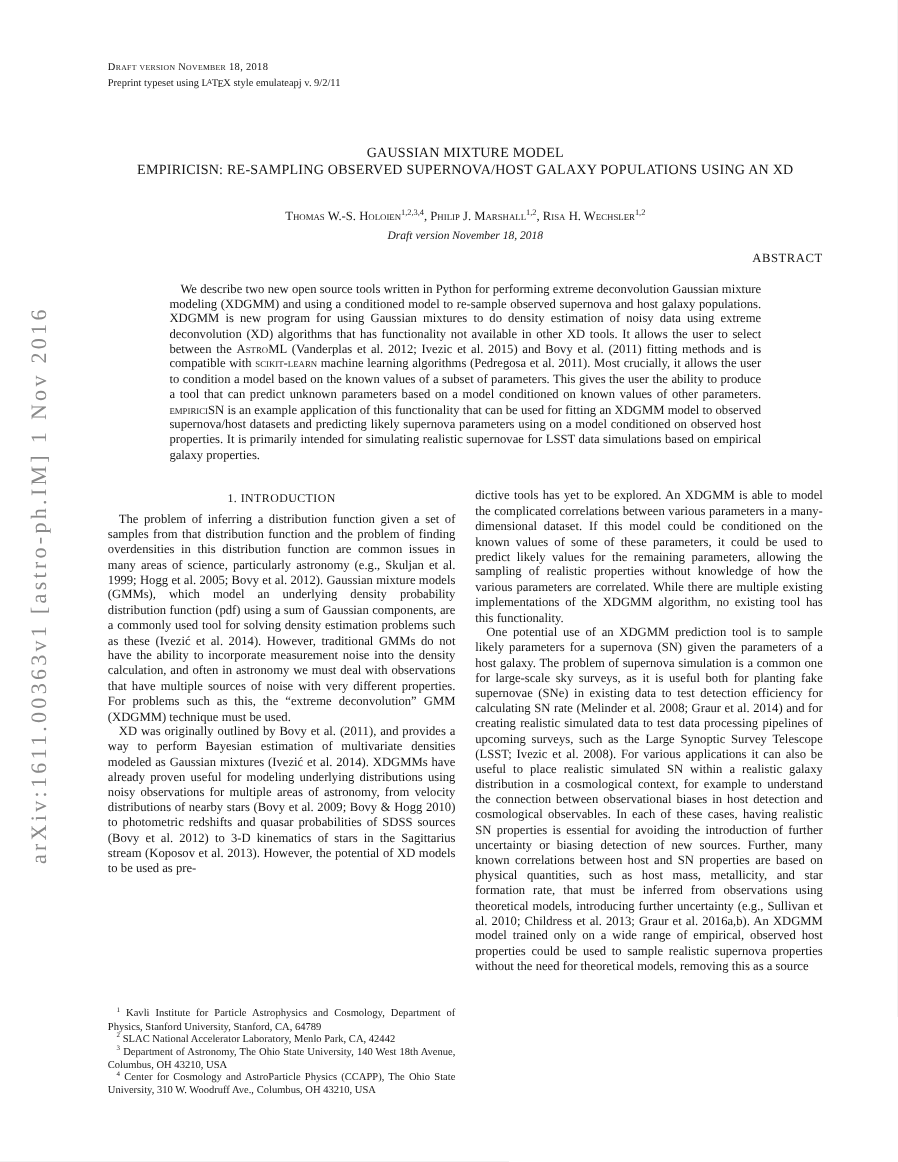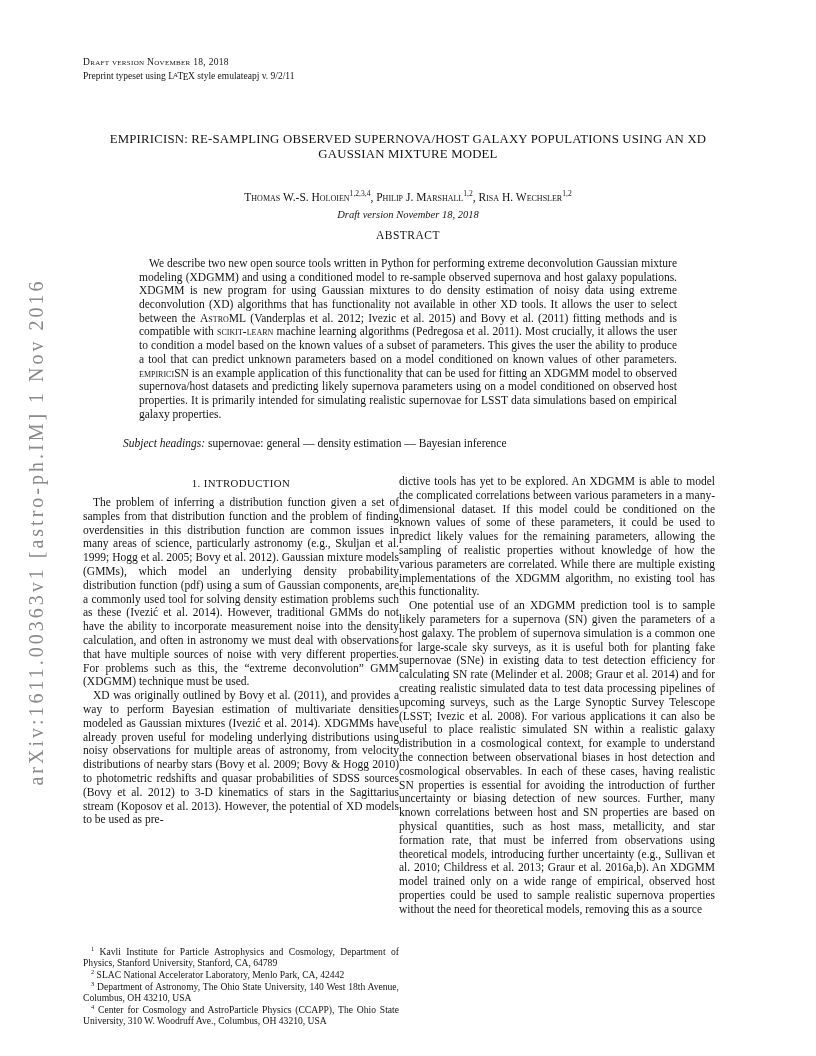--- a/index.html
+++ b/index.html
@@ -7,37 +7,37 @@
     position:relative; width:816px; height:1056px; margin:0 auto;
     background:#ffffff; color:#141414; overflow:hidden;
     font-family:"Liberation Serif","DejaVu Serif",serif;
   }
   .watermark {
     position:absolute; left:-255px; top:519px; width:585px; height:26px;
     transform:rotate(-90deg); transform-origin:center;
     font-size:20px; letter-spacing:3px; color:#8a8a8a;
     text-align:center; white-space:nowrap;
   }
-  .content { position:absolute; left:83px; top:57px; width:650px; }
+  .content { position:absolute; left:98px; top:57px; width:650px; }
   .hdr { font-size:9.5px; line-height:11.5px; }
   .hdr-line1 { font-variant:small-caps; letter-spacing:0.3px; }
   .title {
     margin-top:48px; text-align:center; font-size:12.8px; line-height:15.5px;
     letter-spacing:0.2px;
   }
   .authors { margin-top:28px; text-align:center; font-size:11.5px; }
   .authors .s-sc { font-variant:small-caps; }
   .dateline { margin-top:6px; text-align:center; font-style:italic; font-size:10.5px; }
-  .abs-head { margin-top:9px; text-align:center; font-size:11.5px; letter-spacing:0.5px; }
+  .abs-head { margin-top:9px; text-align:right; font-size:11.5px; letter-spacing:0.5px; }
   .abstract { margin-top:3px; padding:0 40px; }
   .abstract p {
     margin:16px; font-size:11.5px; line-height:13.7px; text-align:justify; text-indent:10px;
   }
   .subject { margin-top:2px; padding:0 40px; font-size:11.5px; line-height:13.7px; }
-  .columns { margin-top:24px; display:flex; height:552px; overflow:hidden; }
+  .columns { margin-top:24px; display:flex; gap:18px; height:552px; overflow:hidden; }
   .col { width:316px; display:flex; flex-direction:column; }
   .sec-head {
     text-align:center; font-size:10.8px; letter-spacing:0.4px; margin:2px 0 7px 0;
     font-weight:normal;
   }
   .col p {
     margin:0; font-size:11.5px; line-height:13.8px; text-align:justify; text-indent:10px;
   }
   .col p.noindent { text-indent:0; }
   .footnotes { margin-top:auto; }
@@ -58,35 +58,34 @@
   <div class="watermark">arXiv:1611.00363v1  [astro-ph.IM]  1 Nov 2016</div>
 
   <div class="content">
 
     <div class="hdr">
       <div class="hdr-line1">Draft version November 18, 2018</div>
       <div class="hdr-line2"><span>Preprint typeset using L</span><span class="s-lxA">A</span><span>T</span><span class="s-lxE">E</span><span>X style emulateapj v. 9/2/11</span></div>
     </div>
 
     <div class="title">
+      <div>GAUSSIAN MIXTURE MODEL</div>
       <div>EMPIRICISN: RE-SAMPLING OBSERVED SUPERNOVA/HOST GALAXY POPULATIONS USING AN XD</div>
-      <div>GAUSSIAN MIXTURE MODEL</div>
     </div>
 
     <div class="authors"><span class="s-sc">Thomas W.-S. Holoien</span><span class="s-sup">1,2,3,4</span><span>, </span><span class="s-sc">Philip J. Marshall</span><span class="s-sup">1,2</span><span>, </span><span class="s-sc">Risa H. Wechsler</span><span class="s-sup">1,2</span></div>
 
     <div class="dateline">Draft version November 18, 2018</div>
 
     <div class="abs-head">ABSTRACT</div>
 
     <div class="abstract">
       <p><span>We describe two new open source tools written in Python for performing extreme deconvolution Gaussian mixture modeling (XDGMM) and using a conditioned model to re-sample observed supernova and host galaxy populations. XDGMM is new program for using Gaussian mixtures to do density estimation of noisy data using extreme deconvolution (XD) algorithms that has functionality not available in other XD tools. It allows the user to select between the </span><span class="s-sc">AstroML</span><span> (Vanderplas et al. 2012; Ivezic et al. 2015) and Bovy et al. (2011) fitting methods and is compatible with </span><span class="s-sc">scikit-learn</span><span> machine learning algorithms (Pedregosa et al. 2011). Most crucially, it allows the user to condition a model based on the known values of a subset of parameters. This gives the user the ability to produce a tool that can predict unknown parameters based on a model conditioned on known values of other parameters. </span><span class="s-sc">empirici</span><span>SN is an example application of this functionality that can be used for fitting an XDGMM model to observed supernova/host datasets and predicting likely supernova parameters using on a model conditioned on observed host properties. It is primarily intended for simulating realistic supernovae for LSST data simulations based on empirical galaxy properties.</span></p>
     </div>
 
-    <div class="subject"><span class="s-it">Subject headings: </span><span>supernovae: general — density estimation — Bayesian inference</span></div>
 
     <div class="columns">
 
       <div class="col">
         <h2 class="sec-head">1. INTRODUCTION</h2>
         <p>The problem of inferring a distribution function given a set of samples from that distribution function and the problem of finding overdensities in this distribution function are common issues in many areas of science, particularly astronomy (e.g., Skuljan et al. 1999; Hogg et al. 2005; Bovy et al. 2012). Gaussian mixture models (GMMs), which model an underlying density probability distribution function (pdf) using a sum of Gaussian components, are a commonly used tool for solving density estimation problems such as these (Ivezić et al. 2014). However, traditional GMMs do not have the ability to incorporate measurement noise into the density calculation, and often in astronomy we must deal with observations that have multiple sources of noise with very different properties. For problems such as this, the “extreme deconvolution” GMM (XDGMM) technique must be used.</p>
         <p>XD was originally outlined by Bovy et al. (2011), and provides a way to perform Bayesian estimation of multivariate densities modeled as Gaussian mixtures (Ivezić et al. 2014). XDGMMs have already proven useful for modeling underlying distributions using noisy observations for multiple areas of astronomy, from velocity distributions of nearby stars (Bovy et al. 2009; Bovy &amp; Hogg 2010) to photometric redshifts and quasar probabilities of SDSS sources (Bovy et al. 2012) to 3-D kinematics of stars in the Sagittarius stream (Koposov et al. 2013). However, the potential of XD models to be used as pre-</p>
         <div class="footnotes">
           <div><span class="s-sup">1</span><span> Kavli Institute for Particle Astrophysics and Cosmology, Department of Physics, Stanford University, Stanford, CA, 64789</span></div>
           <div><span class="s-sup">2</span><span> SLAC National Accelerator Laboratory, Menlo Park, CA, 42442</span></div>

